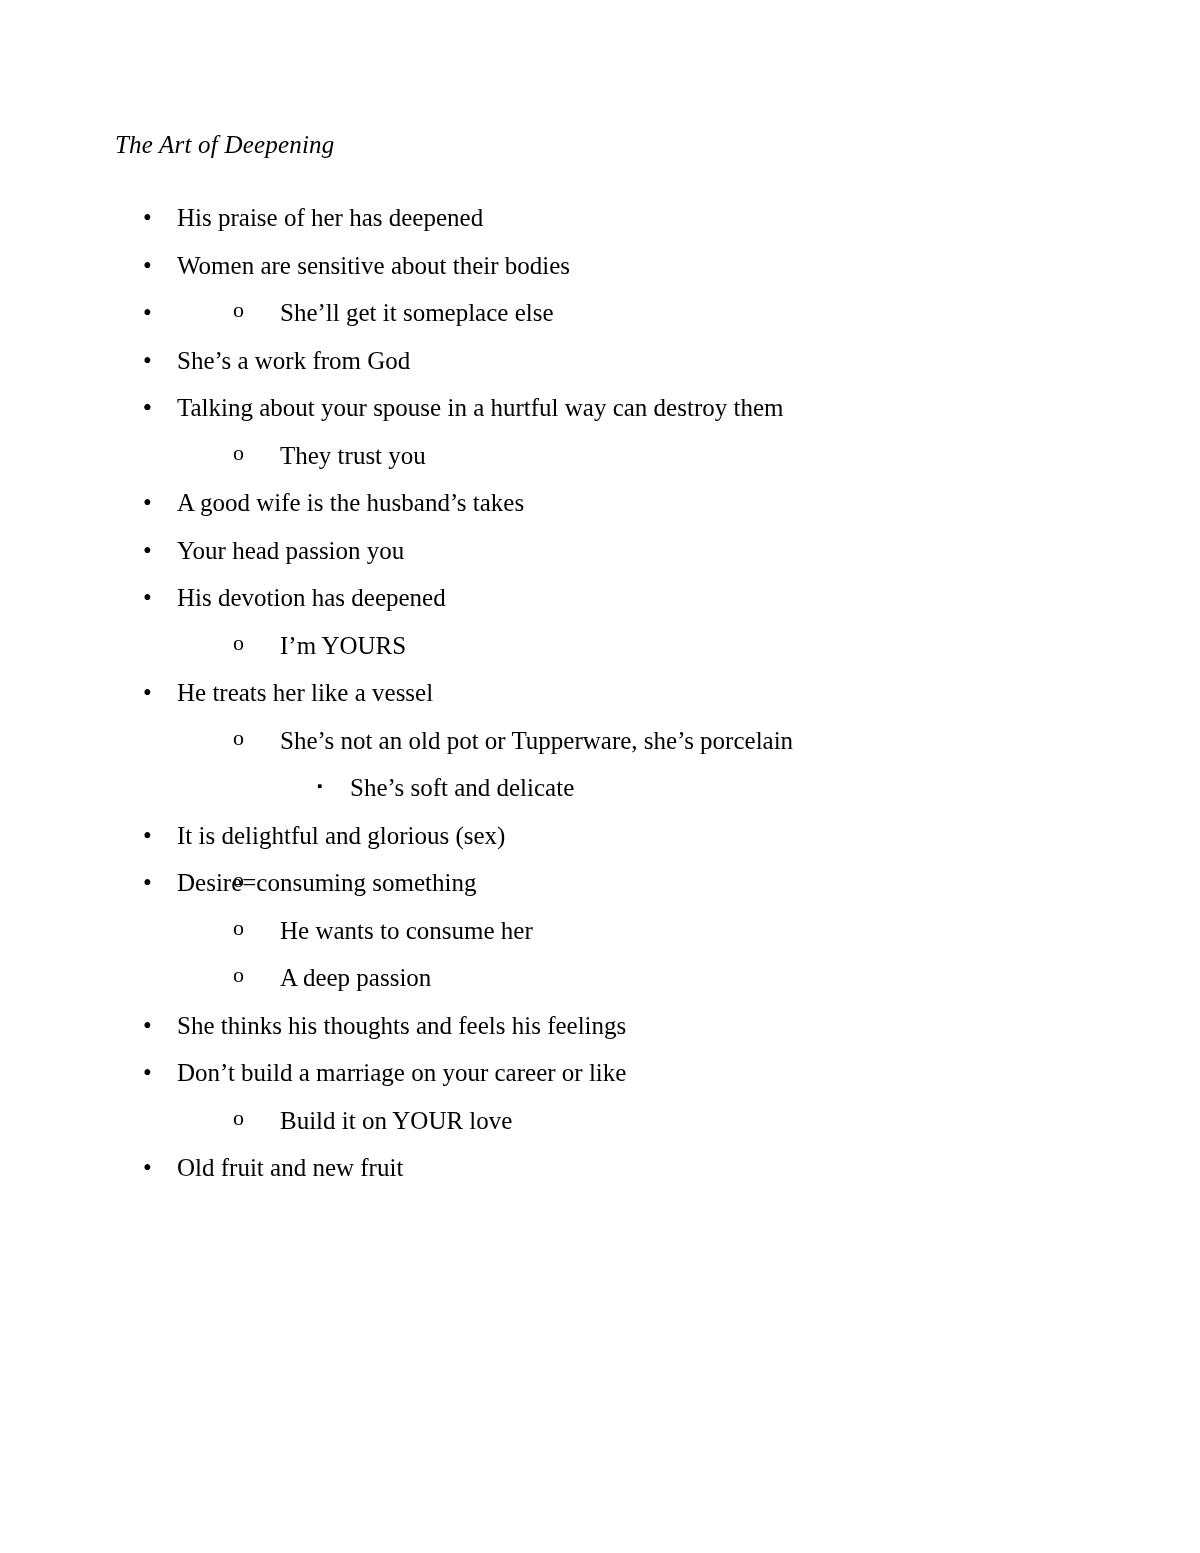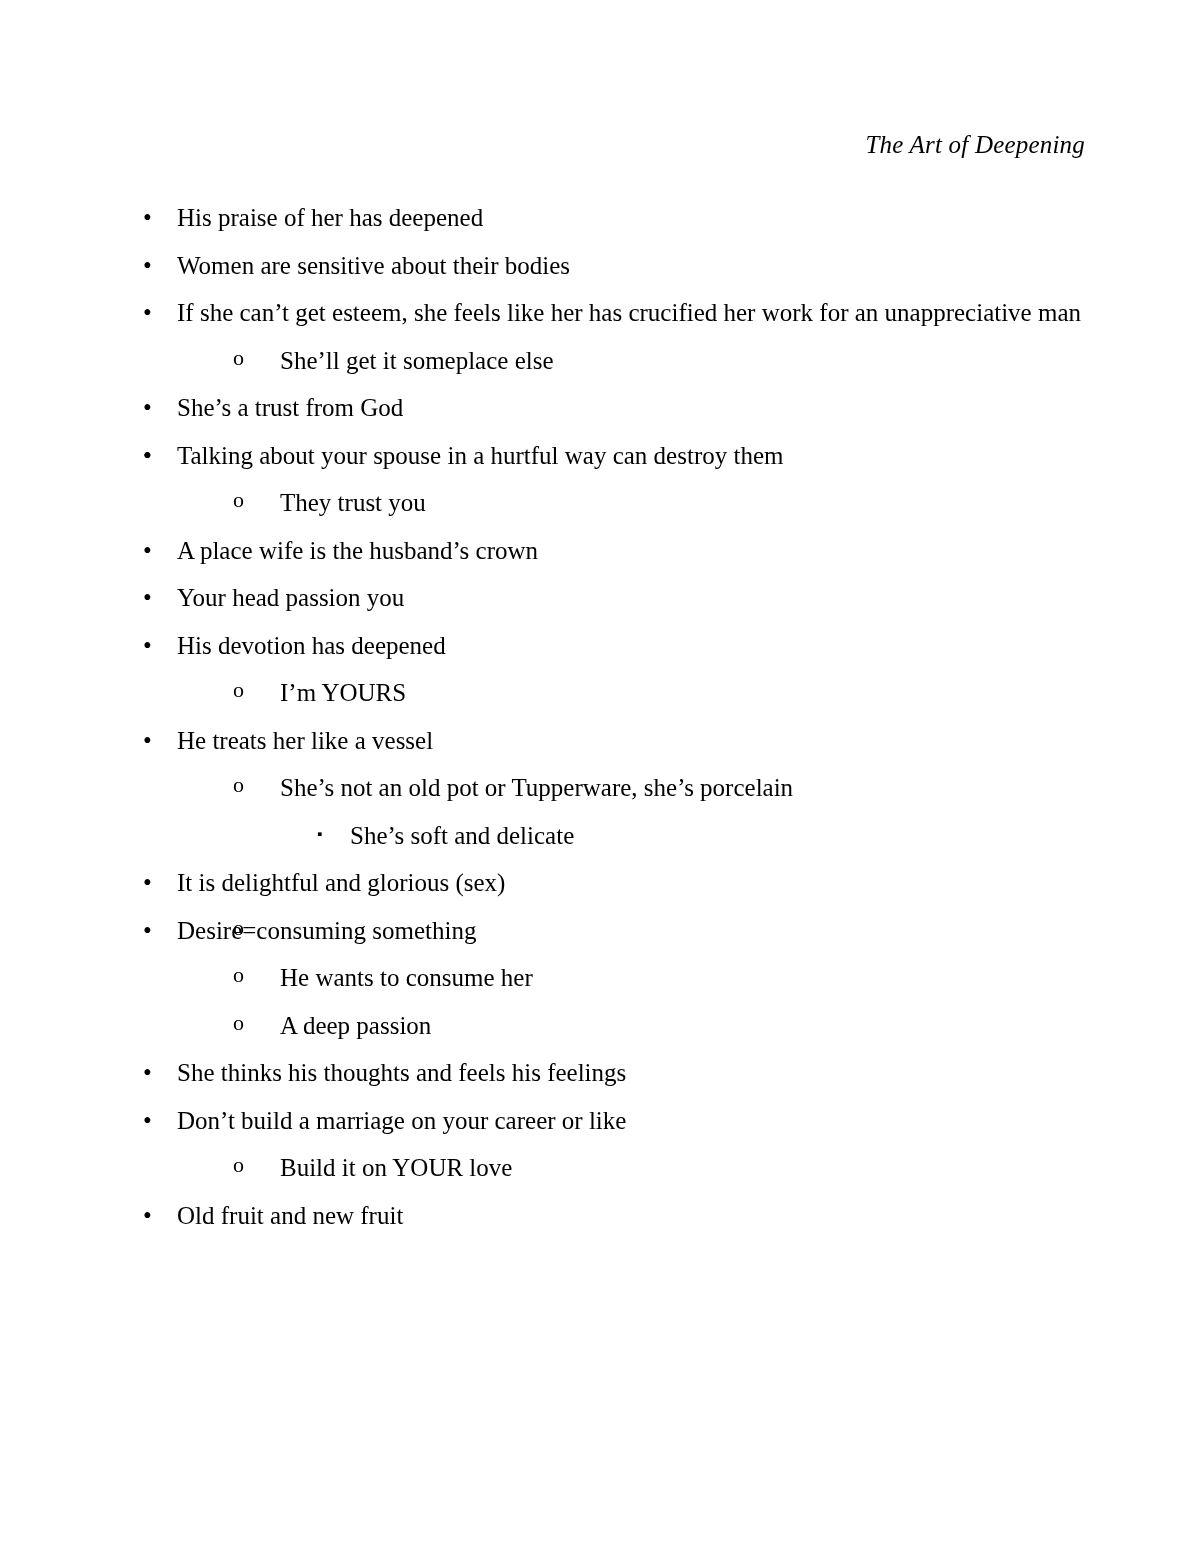--- a/index.html
+++ b/index.html
@@ -15,21 +15,21 @@
     -webkit-font-smoothing: antialiased;
   }
   .page {
     position: relative;
     width: 1200px;
     height: 1553px;
     box-sizing: border-box;
     padding: 130px 115px 0 115px;
   }
   .doc-title {
-    text-align: right;
+    text-align: left;
     font-style: italic;
     font-size: 25px;
     line-height: 1.2;
     margin: 0 0 34px 0;
     letter-spacing: 0.2px;
   }
   ul.outline {
     list-style: none;
     margin: 0;
     padding: 0;
@@ -85,27 +85,27 @@
   }
 </style>
 </head>
 <body>
 
 <div class="page">
   <div class="doc-title">The Art of Deepening</div>
   <ul class="outline" id="outline-list">
       <li class="item lvl1"><span class="bullet">•</span><span class="text">His praise of her has deepened</span></li>
       <li class="item lvl1"><span class="bullet">•</span><span class="text">Women are sensitive about their bodies</span></li>
-      <li class="item lvl1"><span class="bullet">•</span><span class="text">If she can’t get esteem, she feels like her has crucified her work for an unappreciative man</span></li>
+      <li class="item lvl1"><span class="bullet">•</span></li>
       <li class="item lvl2"><span class="bullet">o</span><span class="text">She’ll get it someplace else</span></li>
-      <li class="item lvl1"><span class="bullet">•</span><span class="text">She’s a trust from God</span></li>
+      <li class="item lvl1"><span class="bullet">•</span><span class="text">She’s a work from God</span></li>
       <li class="item lvl1"><span class="bullet">•</span></li>
       <li class="item lvl1"><span class="bullet">•</span><span class="text">Talking about your spouse in a hurtful way can destroy them</span></li>
       <li class="item lvl2"><span class="bullet">o</span><span class="text">They trust you</span></li>
-      <li class="item lvl1"><span class="bullet">•</span><span class="text">A place wife is the husband’s crown</span></li>
+      <li class="item lvl1"><span class="bullet">•</span><span class="text">A good wife is the husband’s takes</span></li>
       <li class="item lvl1"><span class="bullet">•</span><span class="text">Your head passion you</span></li>
       <li class="item lvl1"><span class="bullet">•</span><span class="text">His devotion has deepened</span></li>
       <li class="item lvl2"><span class="bullet">o</span><span class="text">I’m YOURS</span></li>
       <li class="item lvl1"><span class="bullet">•</span><span class="text">He treats her like a vessel</span></li>
       <li class="item lvl2"><span class="bullet">o</span><span class="text">She’s not an old pot or Tupperware, she’s porcelain</span></li>
       <li class="item lvl3"><span class="bullet">▪</span><span class="text">She’s soft and delicate</span></li>
       <li class="item lvl1"><span class="bullet">•</span><span class="text">It is delightful and glorious (sex)</span></li>
       <li class="item lvl2"><span class="bullet">o</span></li>
       <li class="item lvl1"><span class="bullet">•</span><span class="text">Desire=consuming something</span></li>
       <li class="item lvl2"><span class="bullet">o</span><span class="text">He wants to consume her</span></li>

